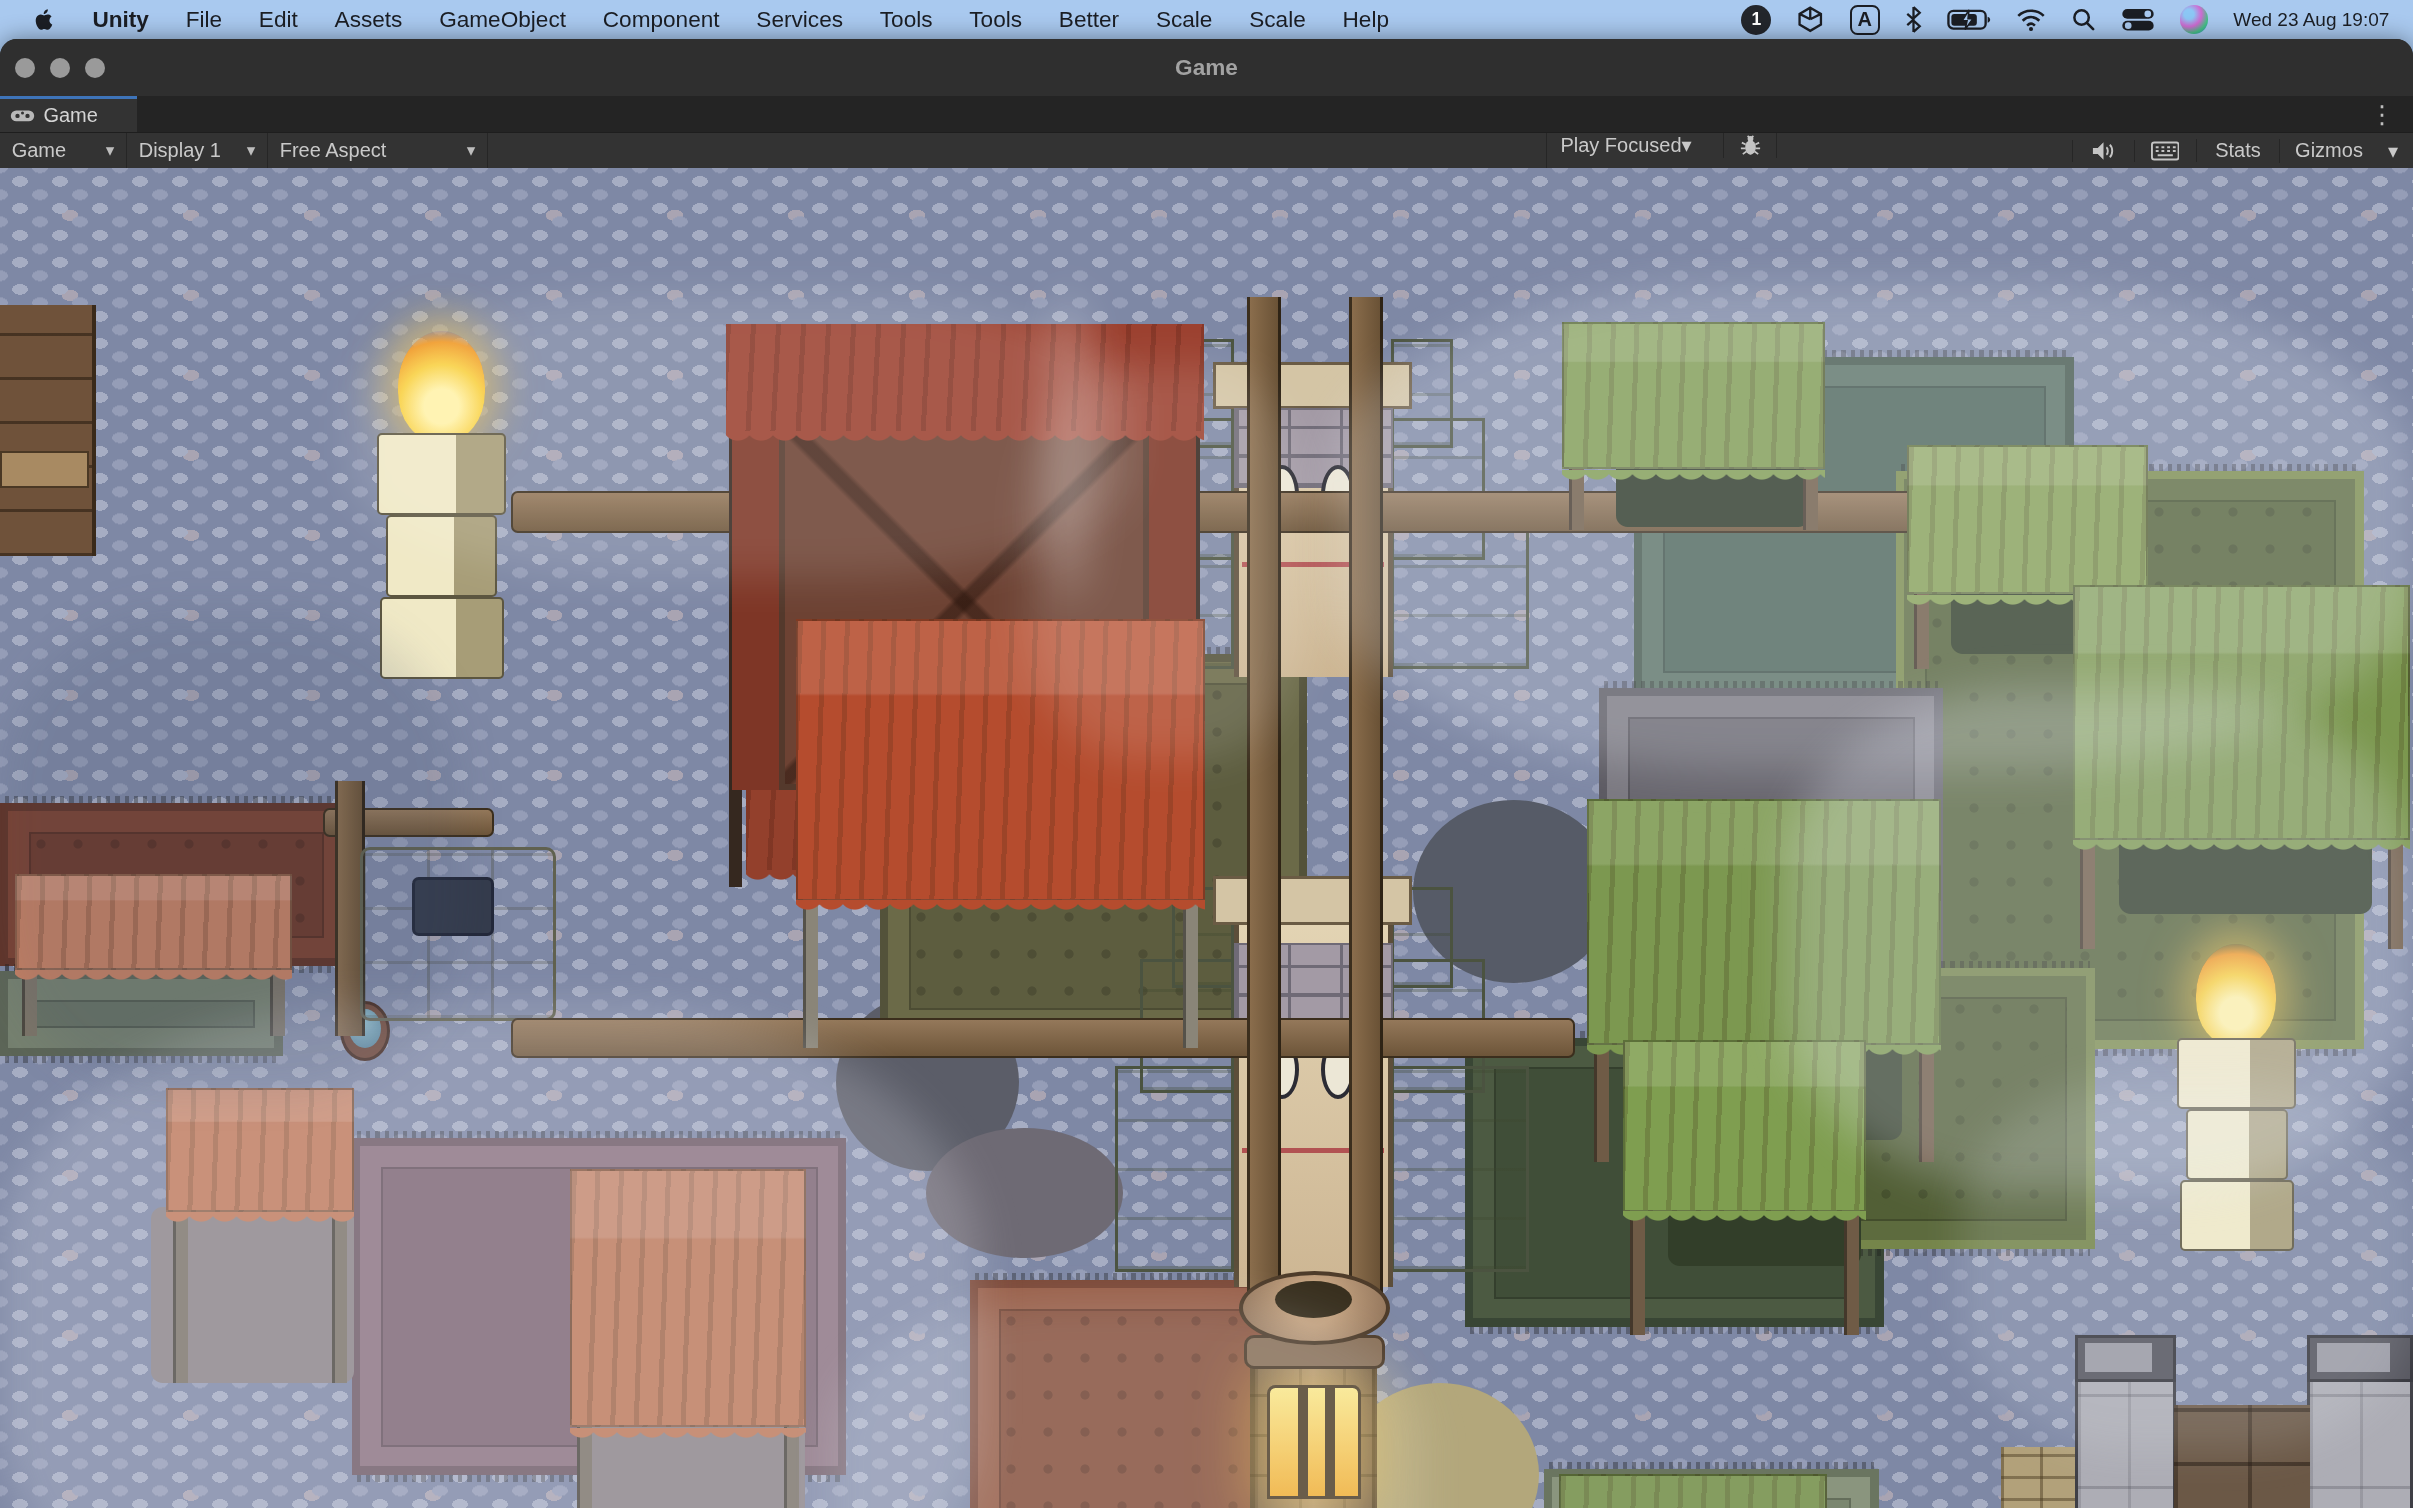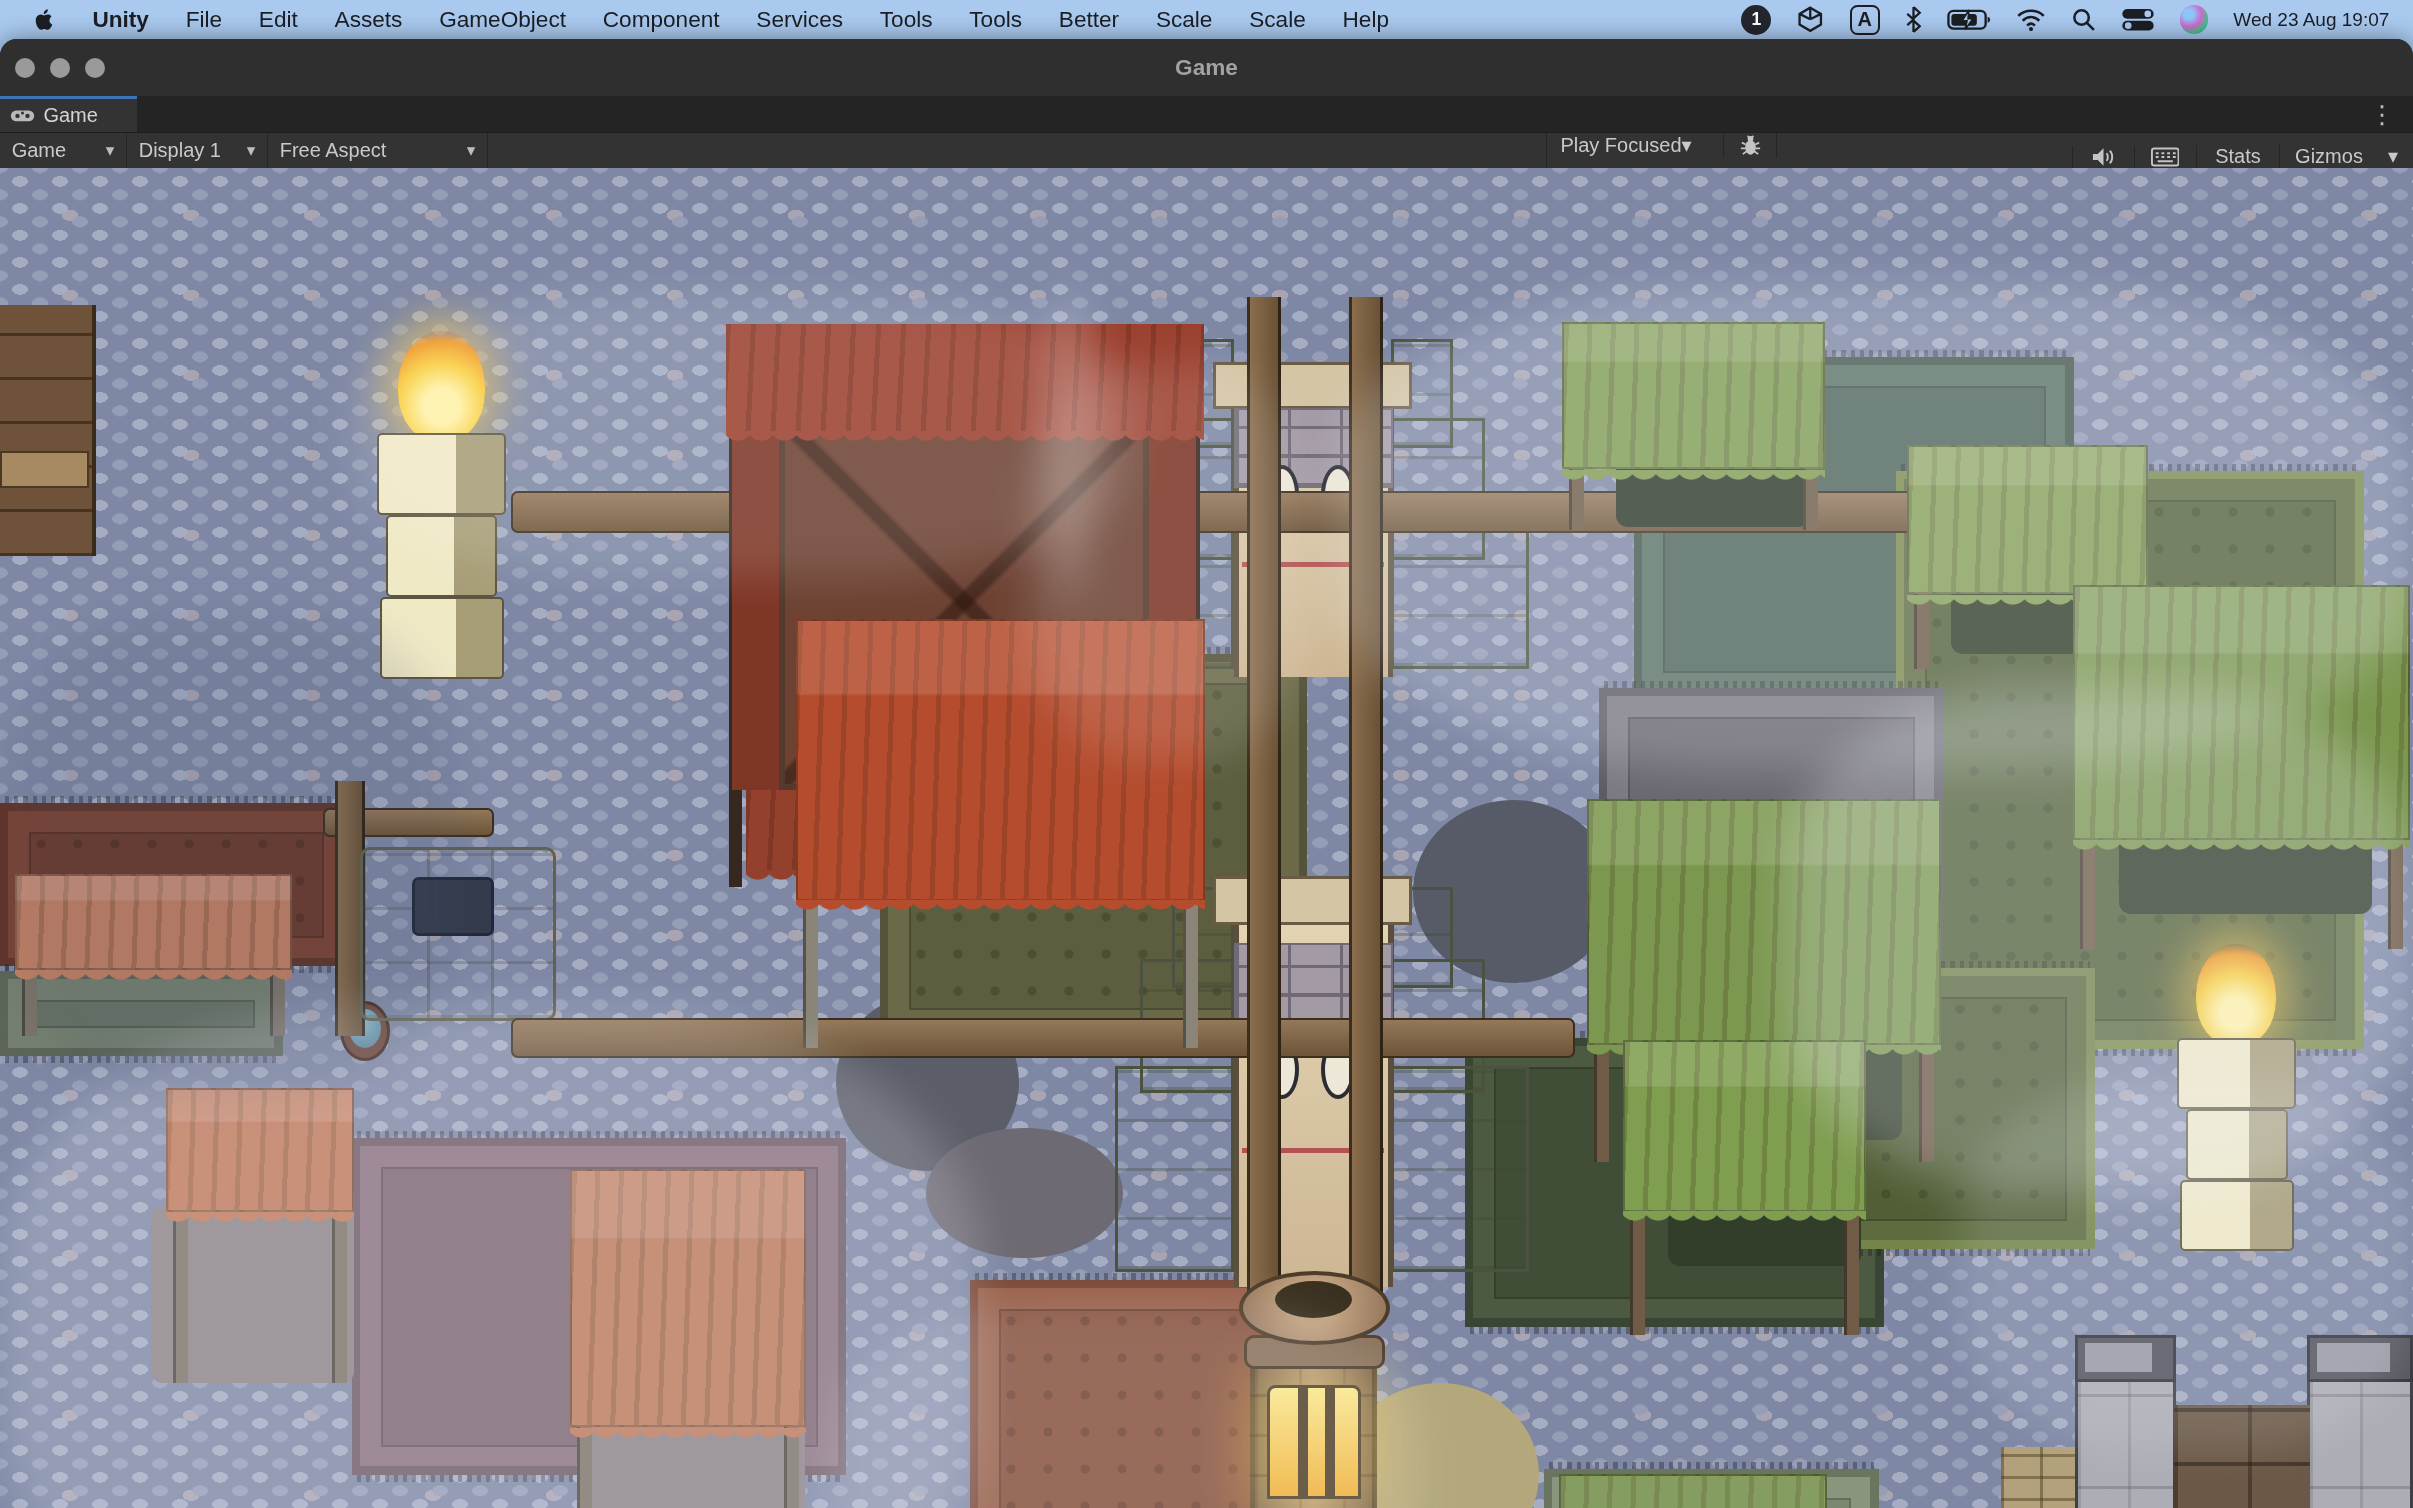--- a/index.html
+++ b/index.html
@@ -31,21 +31,21 @@
   .seg{display:flex;align-items:center;padding:0 11.7px;border-right:1.7px solid #262626;white-space:nowrap}
   .seg .caret{margin-left:auto;padding-left:13.4px;font-size:17px;color:#bdbdbd}
   .wGame{width:127px}.wDisp{width:141px}.wAsp{width:220px}
   .scaleg{display:flex;align-items:center;gap:11.7px;padding:0 13.4px;width:469px}
   .track{position:relative;width:277px;height:5px;background:#5d5d5d;border-radius:2.5px}
   .knob{position:absolute;left:1.7px;top:-7.5px;width:20px;height:20px;border-radius:50%;background:#c2c2c2}
   .scaleval{color:#cfcfcf}
   .playg{position:absolute;left:1546px;top:0;height:100%;display:flex;align-items:flex-start;border-left:1.7px solid #262626}
   .pfseg{display:flex;align-items:center;padding:0 13.4px;width:176px}
   .bugseg{display:flex;align-items:center;justify-content:center;width:54px;border-left:1.7px solid #262626;border-right:1.7px solid #262626}
-  .rightg{position:absolute;right:0;top:0;height:100%;display:flex;align-items:flex-end}
+  .rightg{position:absolute;right:0;top:0;height:100%;display:flex;align-items:center}
   .icseg{display:flex;align-items:center;justify-content:center;width:62px;border-left:1.7px solid #262626}
   .txseg{display:flex;align-items:center;justify-content:center;padding:0 18.4px;border-left:1.7px solid #262626}
   .gzseg{display:flex;align-items:center;padding:0 15px;border-left:1.7px solid #262626}
   .gzseg .vdiv{width:1.7px;height:60%;background:#262626;margin:0 11.7px}
   
   #viewport{position:absolute;left:0;top:129px;width:2413px;height:1341px;overflow:hidden;
     background-color:#7e88a5;
     background-image:
       radial-gradient(ellipse 12.6px 8.4px at 20px 13.4px,#a6adc3 0 62%,rgba(0,0,0,0) 63%),
       radial-gradient(ellipse 12.6px 8.4px at 20px 13.4px,#959db7 0 62%,rgba(0,0,0,0) 63%),

